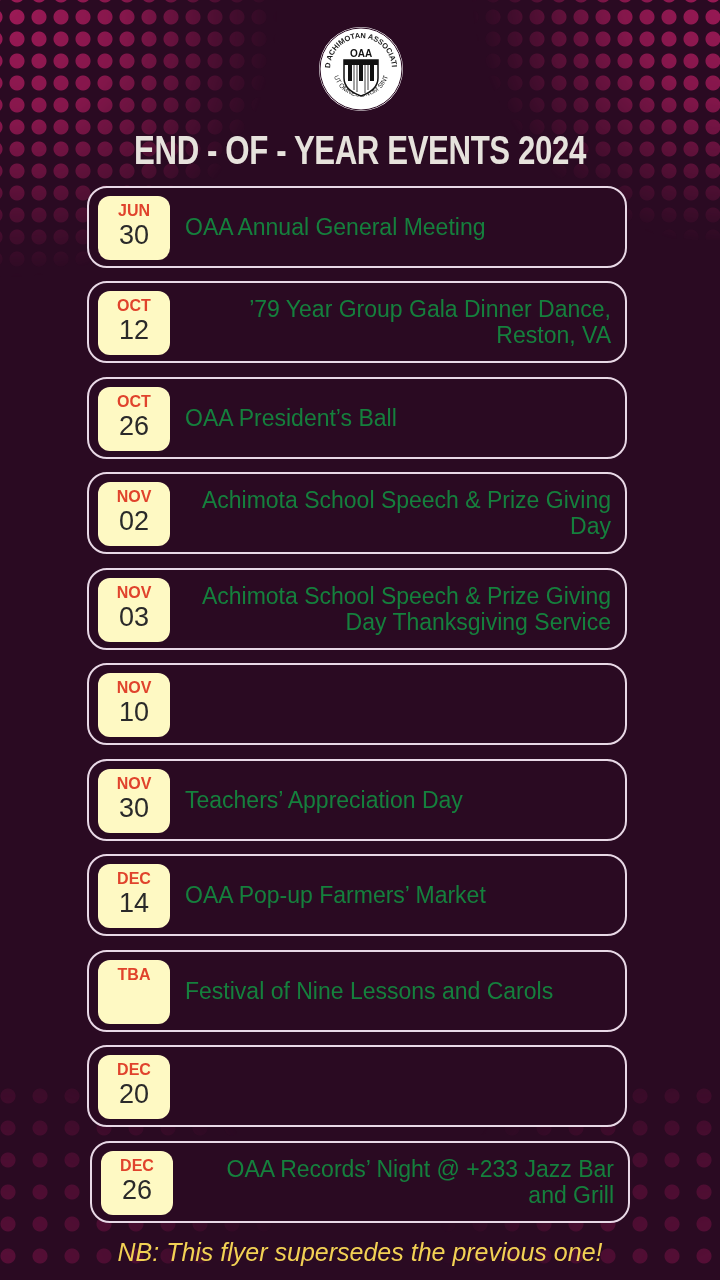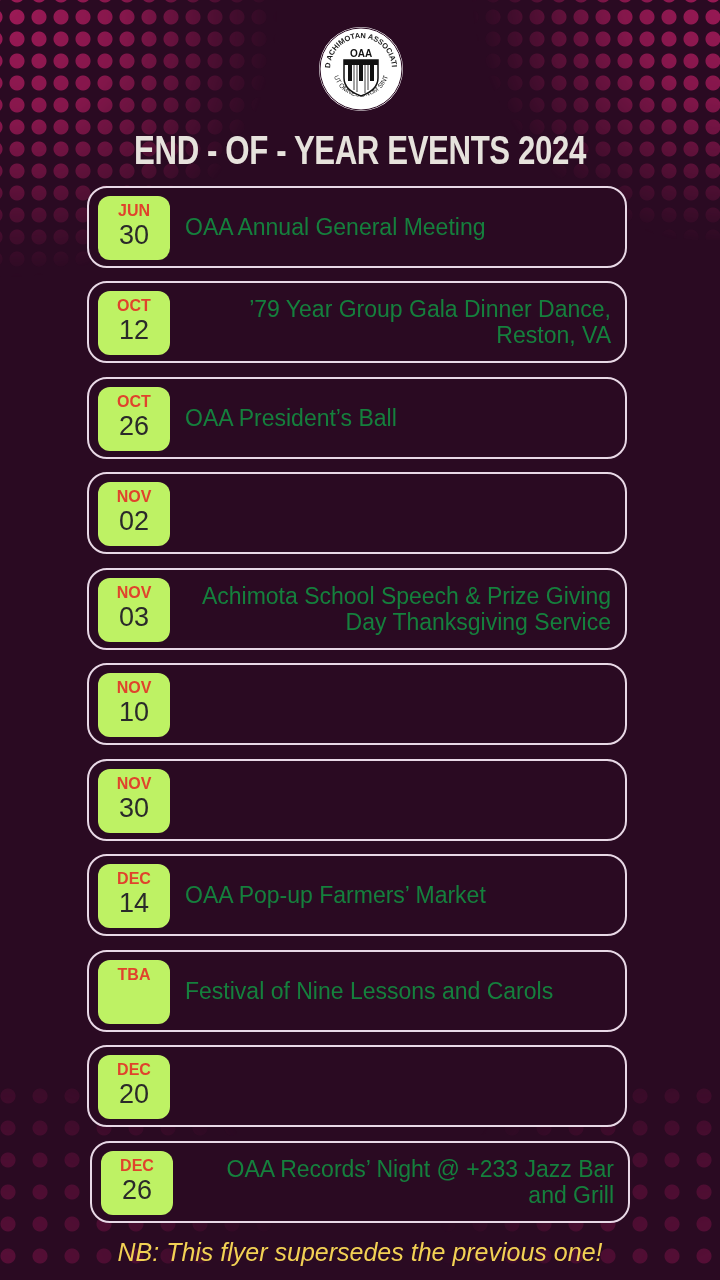--- a/index.html
+++ b/index.html
@@ -50,21 +50,21 @@
     transform: scaleX(0.78); transform-origin: 50% 50%;
   }
 
   .card {
     position: absolute; left: 87px; width: 540px; height: 82px;
     border: 2px solid #e8d8e6; border-radius: 20px; box-sizing: border-box;
     background: #2a0a22;
   }
   .badge {
     position: absolute; left: 9px; top: 8px; width: 72px; height: 64px;
-    background: #bef264; border-radius: 12px; text-align: center;
+    background: #fef9c3; border-radius: 12px; text-align: center;
   }
   .badge .mon {
     display: block; color: #e0432c; font-weight: bold; font-size: 16px;
     margin-top: 6px; line-height: 18px;
   }
   .badge .day {
     display: block; color: #2a2a2a; font-size: 27px; line-height: 30px;
   }
   .evt {
     position: absolute; left: 96px; right: 14px; top: 0; bottom: 0;
@@ -135,20 +135,21 @@
     <span class="day">26</span>
   </div>
   <div class="evt">OAA President’s Ball</div>
 </div>
 
 <div class="card" style="top:472px">
   <div class="badge">
     <span class="mon">NOV</span>
     <span class="day">02</span>
   </div>
+  <div class="evt">Achimota School Speech &amp; Prize Giving Day</div>
 </div>
 
 <div class="card" style="top:568px">
   <div class="badge">
     <span class="mon">NOV</span>
     <span class="day">03</span>
   </div>
   <div class="evt">Achimota School Speech &amp; Prize Giving Day Thanksgiving Service</div>
 </div>
 
@@ -157,20 +158,21 @@
     <span class="mon">NOV</span>
     <span class="day">10</span>
   </div>
 </div>
 
 <div class="card" style="top:759px">
   <div class="badge">
     <span class="mon">NOV</span>
     <span class="day">30</span>
   </div>
+  <div class="evt">Teachers’ Appreciation Day</div>
 </div>
 
 <div class="card" style="top:854px">
   <div class="badge">
     <span class="mon">DEC</span>
     <span class="day">14</span>
   </div>
   <div class="evt">OAA Pop-up Farmers’ Market</div>
 </div>
 

